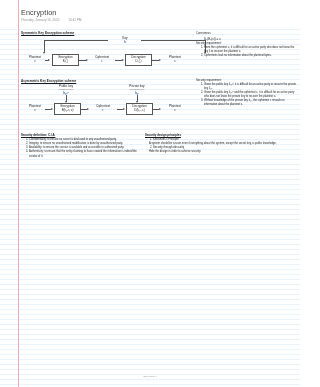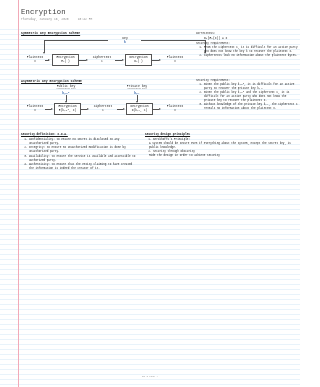--- a/index.html
+++ b/index.html
@@ -15,21 +15,20 @@
     position:relative;
     width:300px; height:387px;
     background:
       repeating-linear-gradient(
         to bottom,
         #ffffff 0px,
         #ffffff 4px,
         #e8f3fb 4px,
         #e8f3fb 5px
       );
-    font-family: Liberation Mono, monospace;
   }
   #page-top-blank {
     position:absolute; left:0; top:0; width:300px; height:27px;
     background:#ffffff; z-index:1;
   }
   #margin-rule {
     position:absolute; left:18px; top:0; width:1px; height:387px;
     background:#f2aab8; z-index:2;
   }
   #content {

